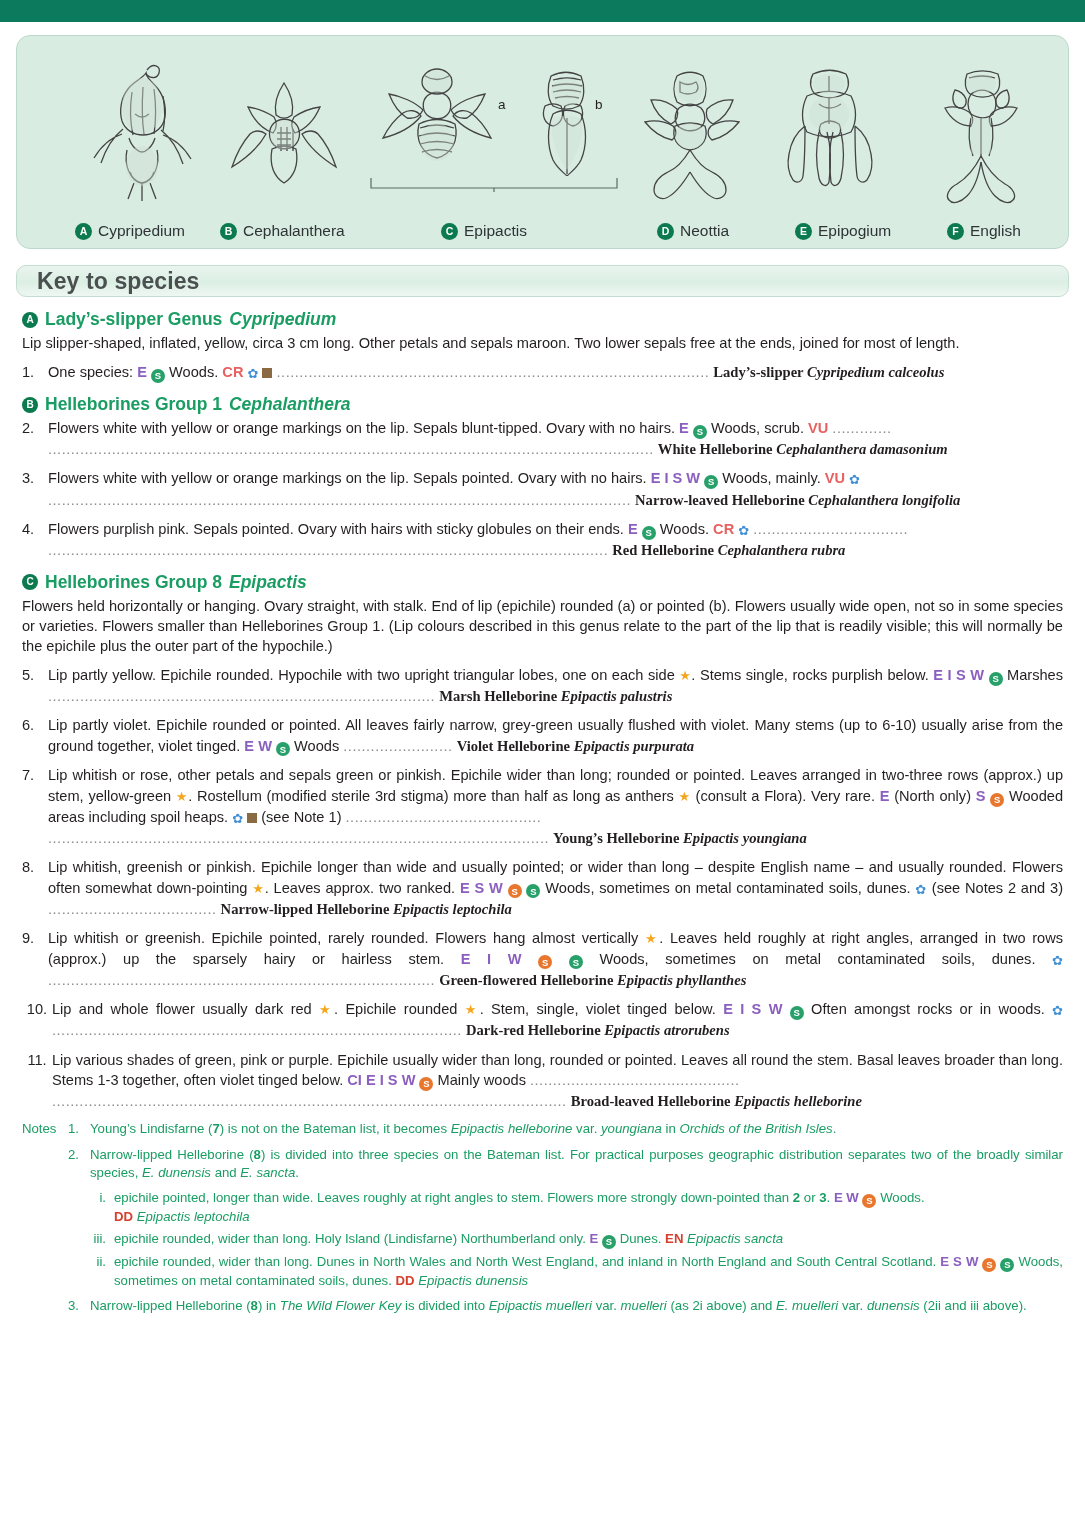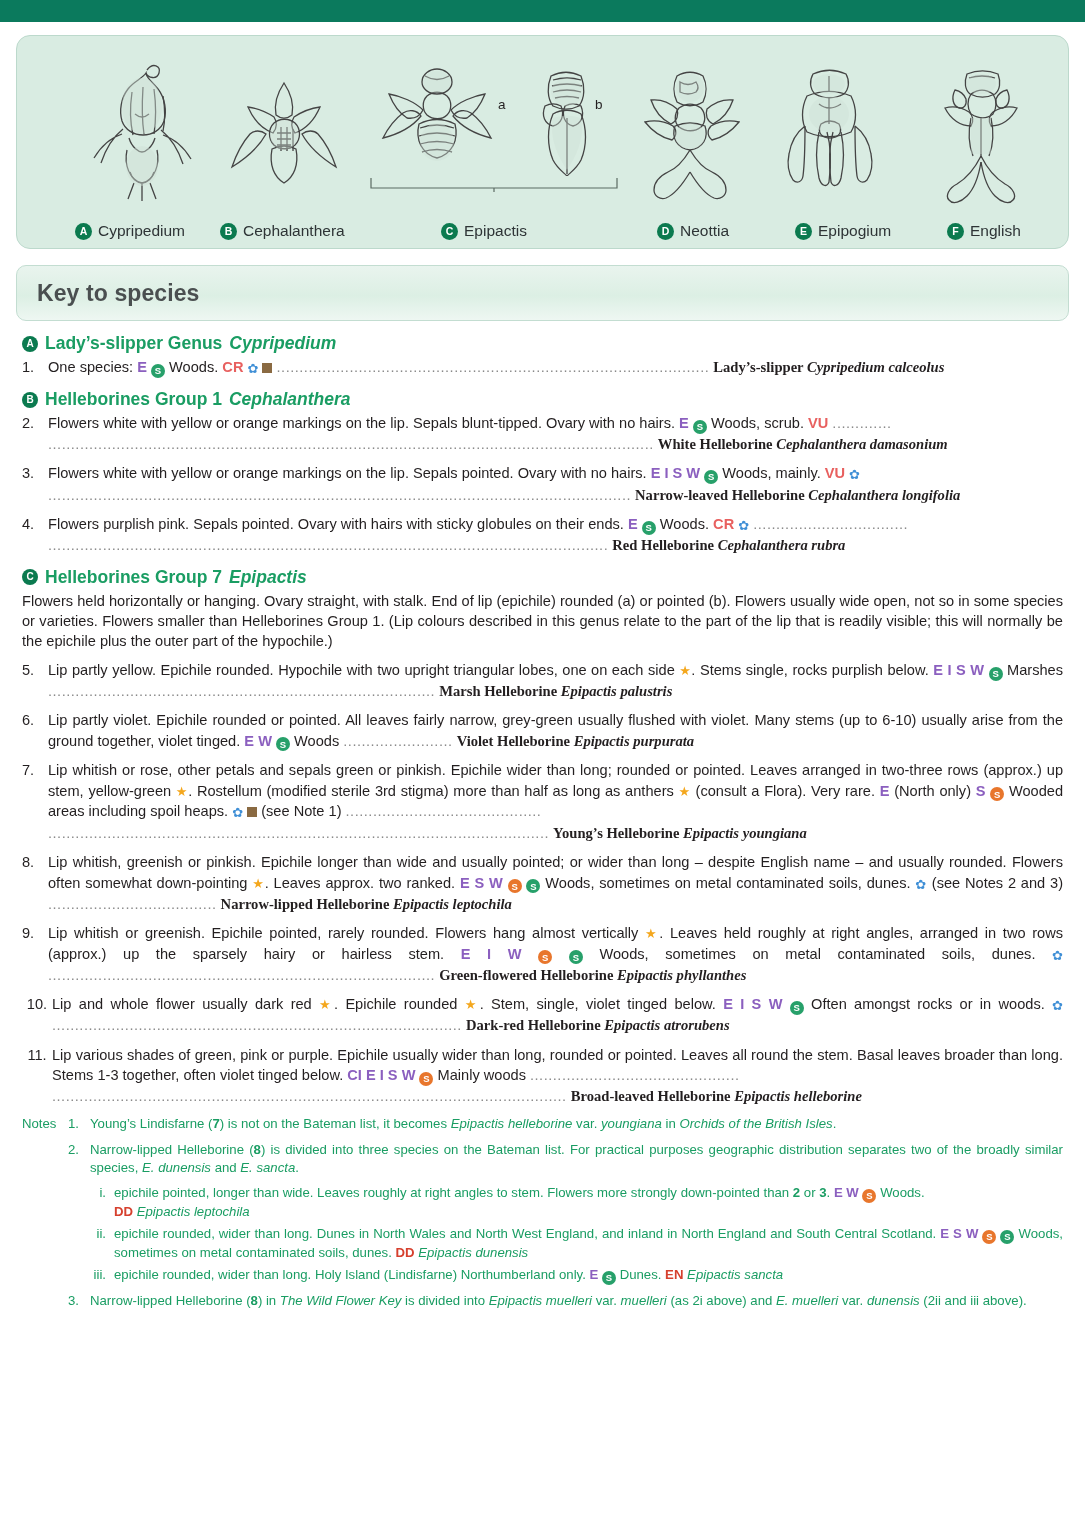--- a/index.html
+++ b/index.html
@@ -38,21 +38,21 @@
     font-size: 10.5px; font-weight: bold;
     display: inline-flex; align-items: center; justify-content: center;
     flex: 0 0 auto; line-height: 1;
   }
   .ab-label { position: absolute; font-size: 13.5px; color: #231f20; }
   .brace { position: absolute; }
 
   
   .key-title {
     margin: 16px 16px 0 16px;
-    height: 56px;
+    height: 32px;
     border: 1px solid #c3ddd1;
     border-radius: 10px;
     background: linear-gradient(to bottom, #e9f4ee 0%, #dcefe4 55%, #eef7f2 100%);
     display: flex; align-items: center;
     padding-left: 20px;
     font-size: 23px; font-weight: bold; color: #4a4f50;
     letter-spacing: .1px;
   }
 
   
@@ -296,20 +296,21 @@
   <span>Key to species</span>
 </div>
 
 <div class="key-body">
 
   <div class="sec-head">
     <span class="badge">A</span>
     <span>Lady’s-slipper Genus </span>
       <i>Cypripedium</i>
   </div>
+  <p class="sec-desc">Lip slipper-shaped, inflated, yellow, circa 3 cm long. Other petals and sepals maroon. Two lower sepals free at the ends, joined for most of length.</p>
 
   <div class="entry">
     <span class="num">1.</span>
     <span class="txt">
       <span>One species: </span><span class="reg">E</span>
       <span class="cir green">S</span><span> Woods. </span><span class="cr">CR</span>
       <span class="fl">✿</span>
       <span class="sq"></span>
       <span class="dots">...............................................................................................</span>
       <span class="sp"><span>Lady’s-slipper </span><i>Cypripedium calceolus</i></span>
@@ -349,21 +350,21 @@
       <span>Flowers purplish pink. Sepals pointed. Ovary with hairs with sticky globules on their ends. </span><span class="reg">E</span>
       <span class="cir green">S</span><span> Woods. </span><span class="cr">CR</span>
       <span class="fl">✿</span>
       <span class="dots">..................................<br>...........................................................................................................................</span>
       <span class="sp"><span>Red Helleborine </span><i>Cephalanthera rubra</i></span>
     </span>
   </div>
 
   <div class="sec-head">
     <span class="badge">C</span>
-    <span>Helleborines Group 7 </span>
+    <span>Helleborines Group 8 </span>
       <i>Epipactis</i>
   </div>
   <p class="sec-desc">Flowers held horizontally or hanging. Ovary straight, with stalk. End of lip (epichile) rounded (a) or pointed (b). Flowers usually wide open, not so in some species or varieties. Flowers smaller than Helleborines Group 1. (Lip colours described in this genus relate to the part of the lip that is readily visible; this will normally be the epichile plus the outer part of the hypochile.)</p>
 
   <div class="entry">
     <span class="num">5.</span>
     <span class="txt">
       <span>Lip partly yellow. Epichile rounded. Hypochile with two upright triangular lobes, one on each side </span><span class="star">★</span><span>. Stems single, rocks purplish below. </span><span class="reg">E I S W</span>
       <span class="cir green">S</span><span> Marshes </span><span class="dots">.....................................................................................</span>
       <span class="sp"><span>Marsh Helleborine </span><i>Epipactis palustris</i></span>
@@ -450,35 +451,35 @@
   <div class="subnote indent3">
     <span class="rn">i.</span>
     <span class="note-body">
       <span>epichile pointed, longer than wide. Leaves roughly at right angles to stem. Flowers more strongly down-pointed than </span><b>2</b><span> or </span><b>3</b><span>. </span><span class="reg">E W</span>
       <span class="cir orange">S</span><span> Woods. </span><br>
       <span class="dd">DD</span> <i>Epipactis leptochila</i>
     </span>
   </div>
 
   <div class="subnote indent3">
+    <span class="rn">iii.</span>
+    <span class="note-body">
+      <span>epichile rounded, wider than long. Holy Island (Lindisfarne) Northumberland only. </span><span class="reg">E</span>
+      <span class="cir green">S</span><span> Dunes. </span><span class="en">EN</span> <i>Epipactis sancta</i>
+    </span>
+  </div>
+
+  <div class="subnote indent3">
     <span class="rn">ii.</span>
     <span class="note-body">
       <span>epichile rounded, wider than long. Dunes in North Wales and North West England, and inland in North England and South Central Scotland. </span><span class="reg">E S W</span>
       <span class="cir orange">S</span>
       <span class="cir green">S</span><span> Woods, sometimes on metal contaminated soils, dunes. </span><span class="dd">DD</span> <i>Epipactis dunensis</i>
     </span>
   </div>
 
-  <div class="subnote indent3">
-    <span class="rn">iii.</span>
-    <span class="note-body">
-      <span>epichile rounded, wider than long. Holy Island (Lindisfarne) Northumberland only. </span><span class="reg">E</span>
-      <span class="cir green">S</span><span> Dunes. </span><span class="en">EN</span> <i>Epipactis sancta</i>
-    </span>
-  </div>
-
   <div class="note-row indent2" style="margin-top:7px;">
     <span class="note-n">3.</span>
     <span class="note-body">
       <span>Narrow-lipped Helleborine (</span><b>8</b><span>) in </span><i>The Wild Flower Key</i><span> is divided into </span><i>Epipactis muelleri</i><span> var. </span><i>muelleri</i><span> (as 2i above) and </span><i>E. muelleri</i><span> var. </span><i>dunensis</i><span> (2ii and iii above).</span>
     </span>
   </div>
 </div>
 
 </body></html>

